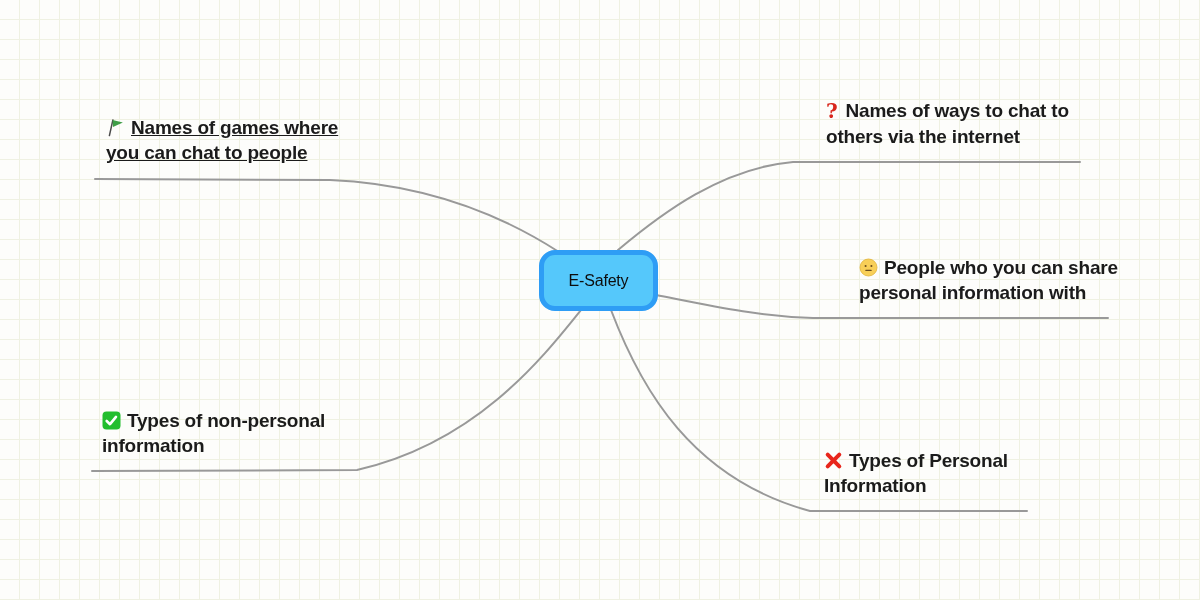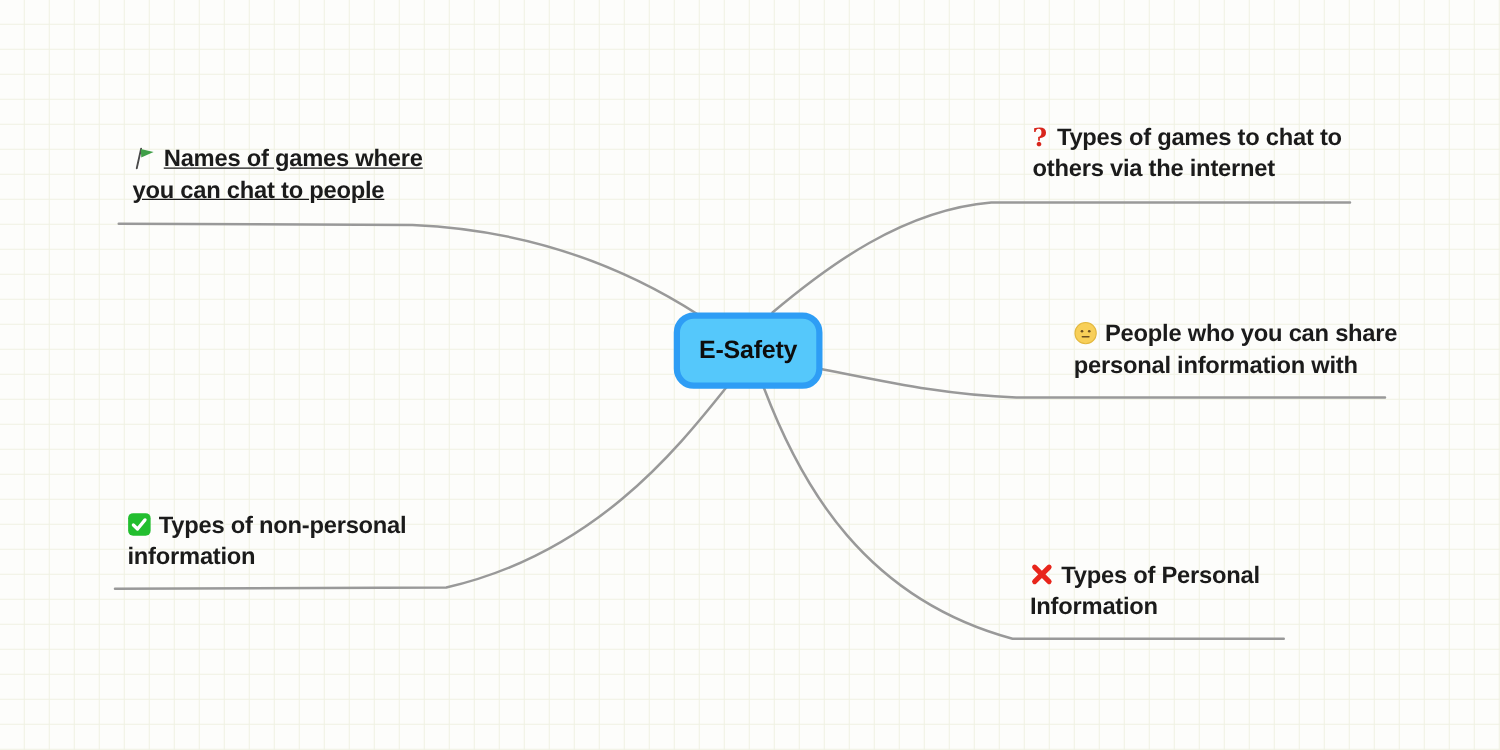--- a/index.html
+++ b/index.html
@@ -22,21 +22,21 @@
     position:absolute;left:539px;top:250px;width:119px;height:61px;
     box-sizing:border-box;
     background:#55c8fb;
     border:5px solid #2e9df5;
     border-radius:16px;
     display:flex;align-items:center;justify-content:center;
     z-index:3;
     cursor:pointer;
   }
   .root-node .root-label{
-    font-size:20px;font-weight:700;color:#0d0d0d;letter-spacing:-0.2px;
+    font-size:16px;font-weight:400;color:#0d0d0d;letter-spacing:-0.2px;
   }
 
   .branch-label{
     position:absolute;z-index:2;
     font-size:19px;font-weight:700;line-height:25px;
     color:#1b1b1b;letter-spacing:-0.2px;
     cursor:pointer;
   }
   .branch-label .icon{
     display:inline-block;width:19px;height:19px;
@@ -73,21 +73,21 @@
   </div>
 
   <div class="branch-label b-tl">
     <span class="icon"><svg viewBox="0 0 19 19">
       <path d="M3.4 17.6 L6.9 1.9" stroke="#4a4a4a" stroke-width="1.5" stroke-linecap="round" fill="none"></path>
       <path d="M6.6 2.1 L16.9 4.6 L7 8.9 Z" fill="#3f9e47"></path>
     </svg></span><span>Names of games where you can chat to people</span>
   </div>
 
   <div class="branch-label b-tr">
-    <span class="q-icon">?</span><span>Types of games to chat to others via the internet</span>
+    <span class="q-icon">?</span><span>Names of ways to chat to others via the internet</span>
   </div>
 
   <div class="branch-label b-mr">
     <span class="icon"><svg viewBox="0 0 19 19">
       <circle cx="9.5" cy="9.5" r="8.5" fill="#f8cf58" stroke="#e3b83f" stroke-width="0.9"></circle>
       <circle cx="6.6" cy="8" r="1.05" fill="#6b4e1e"></circle>
       <circle cx="12.4" cy="8" r="1.05" fill="#6b4e1e"></circle>
       <path d="M6.9 12.4 L12.1 12.4" stroke="#6b4e1e" stroke-width="1.3" stroke-linecap="round" fill="none"></path>
     </svg></span><span>People who you can share personal information with</span>
   </div>

